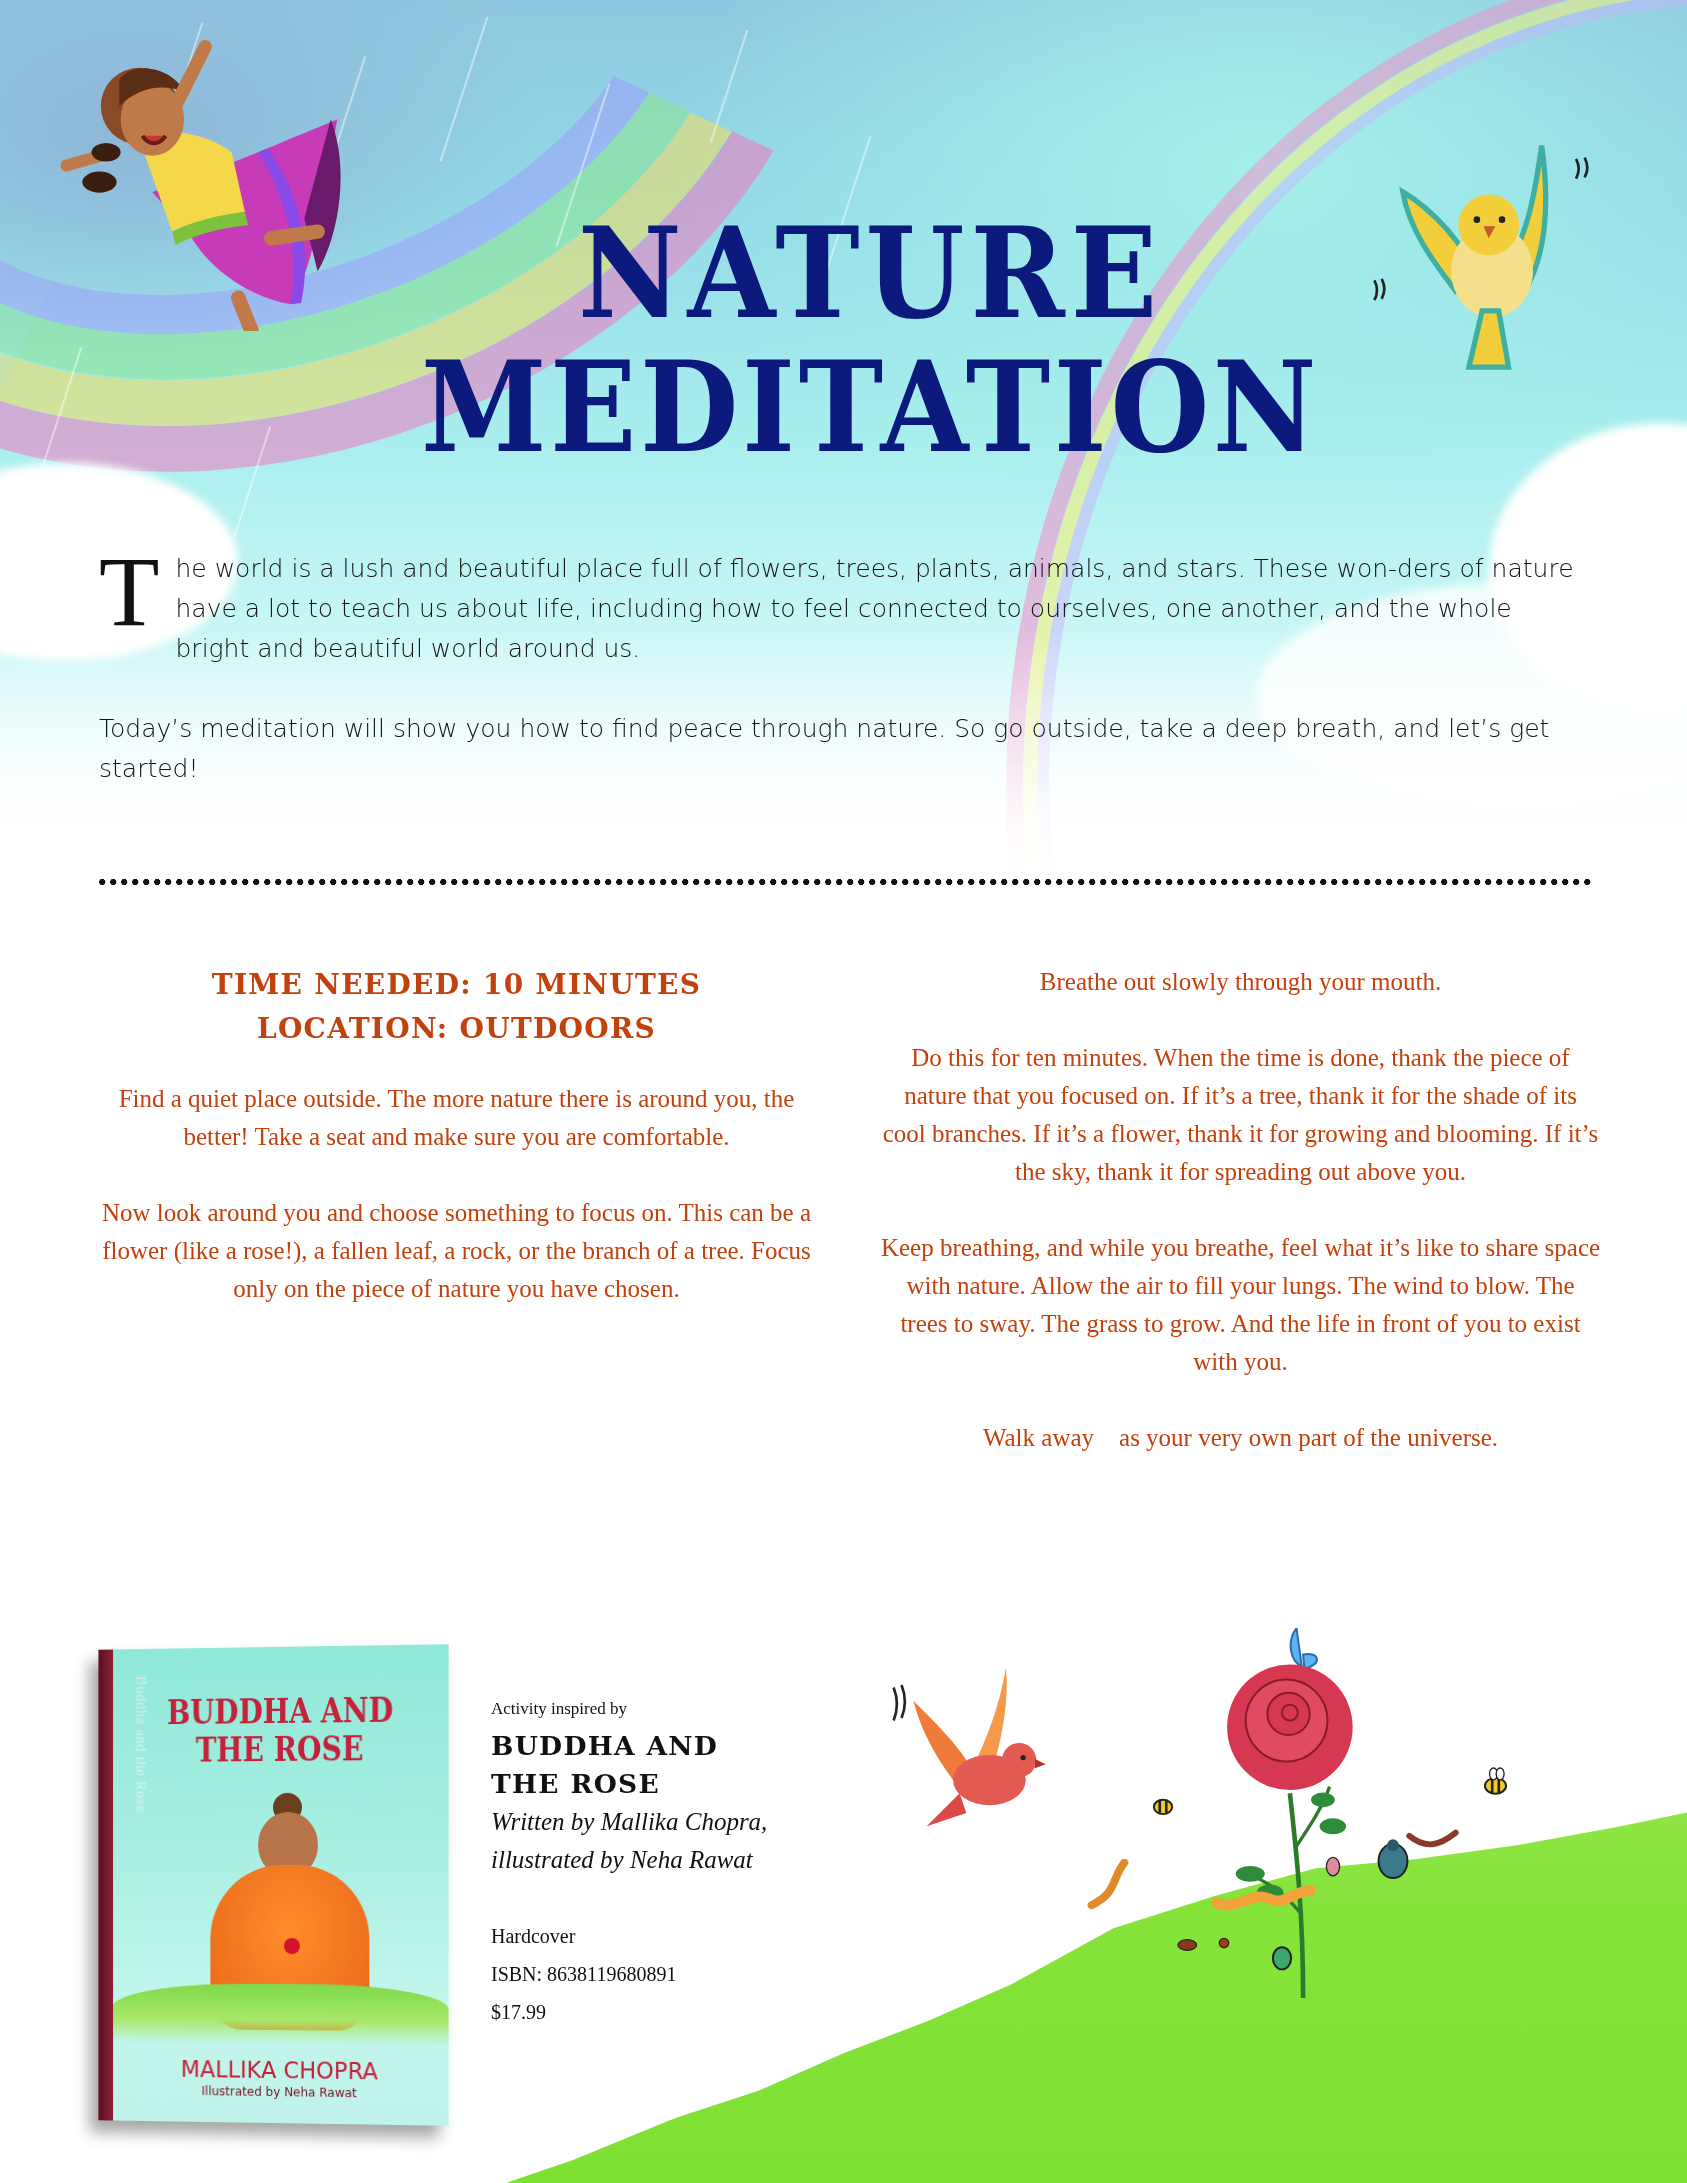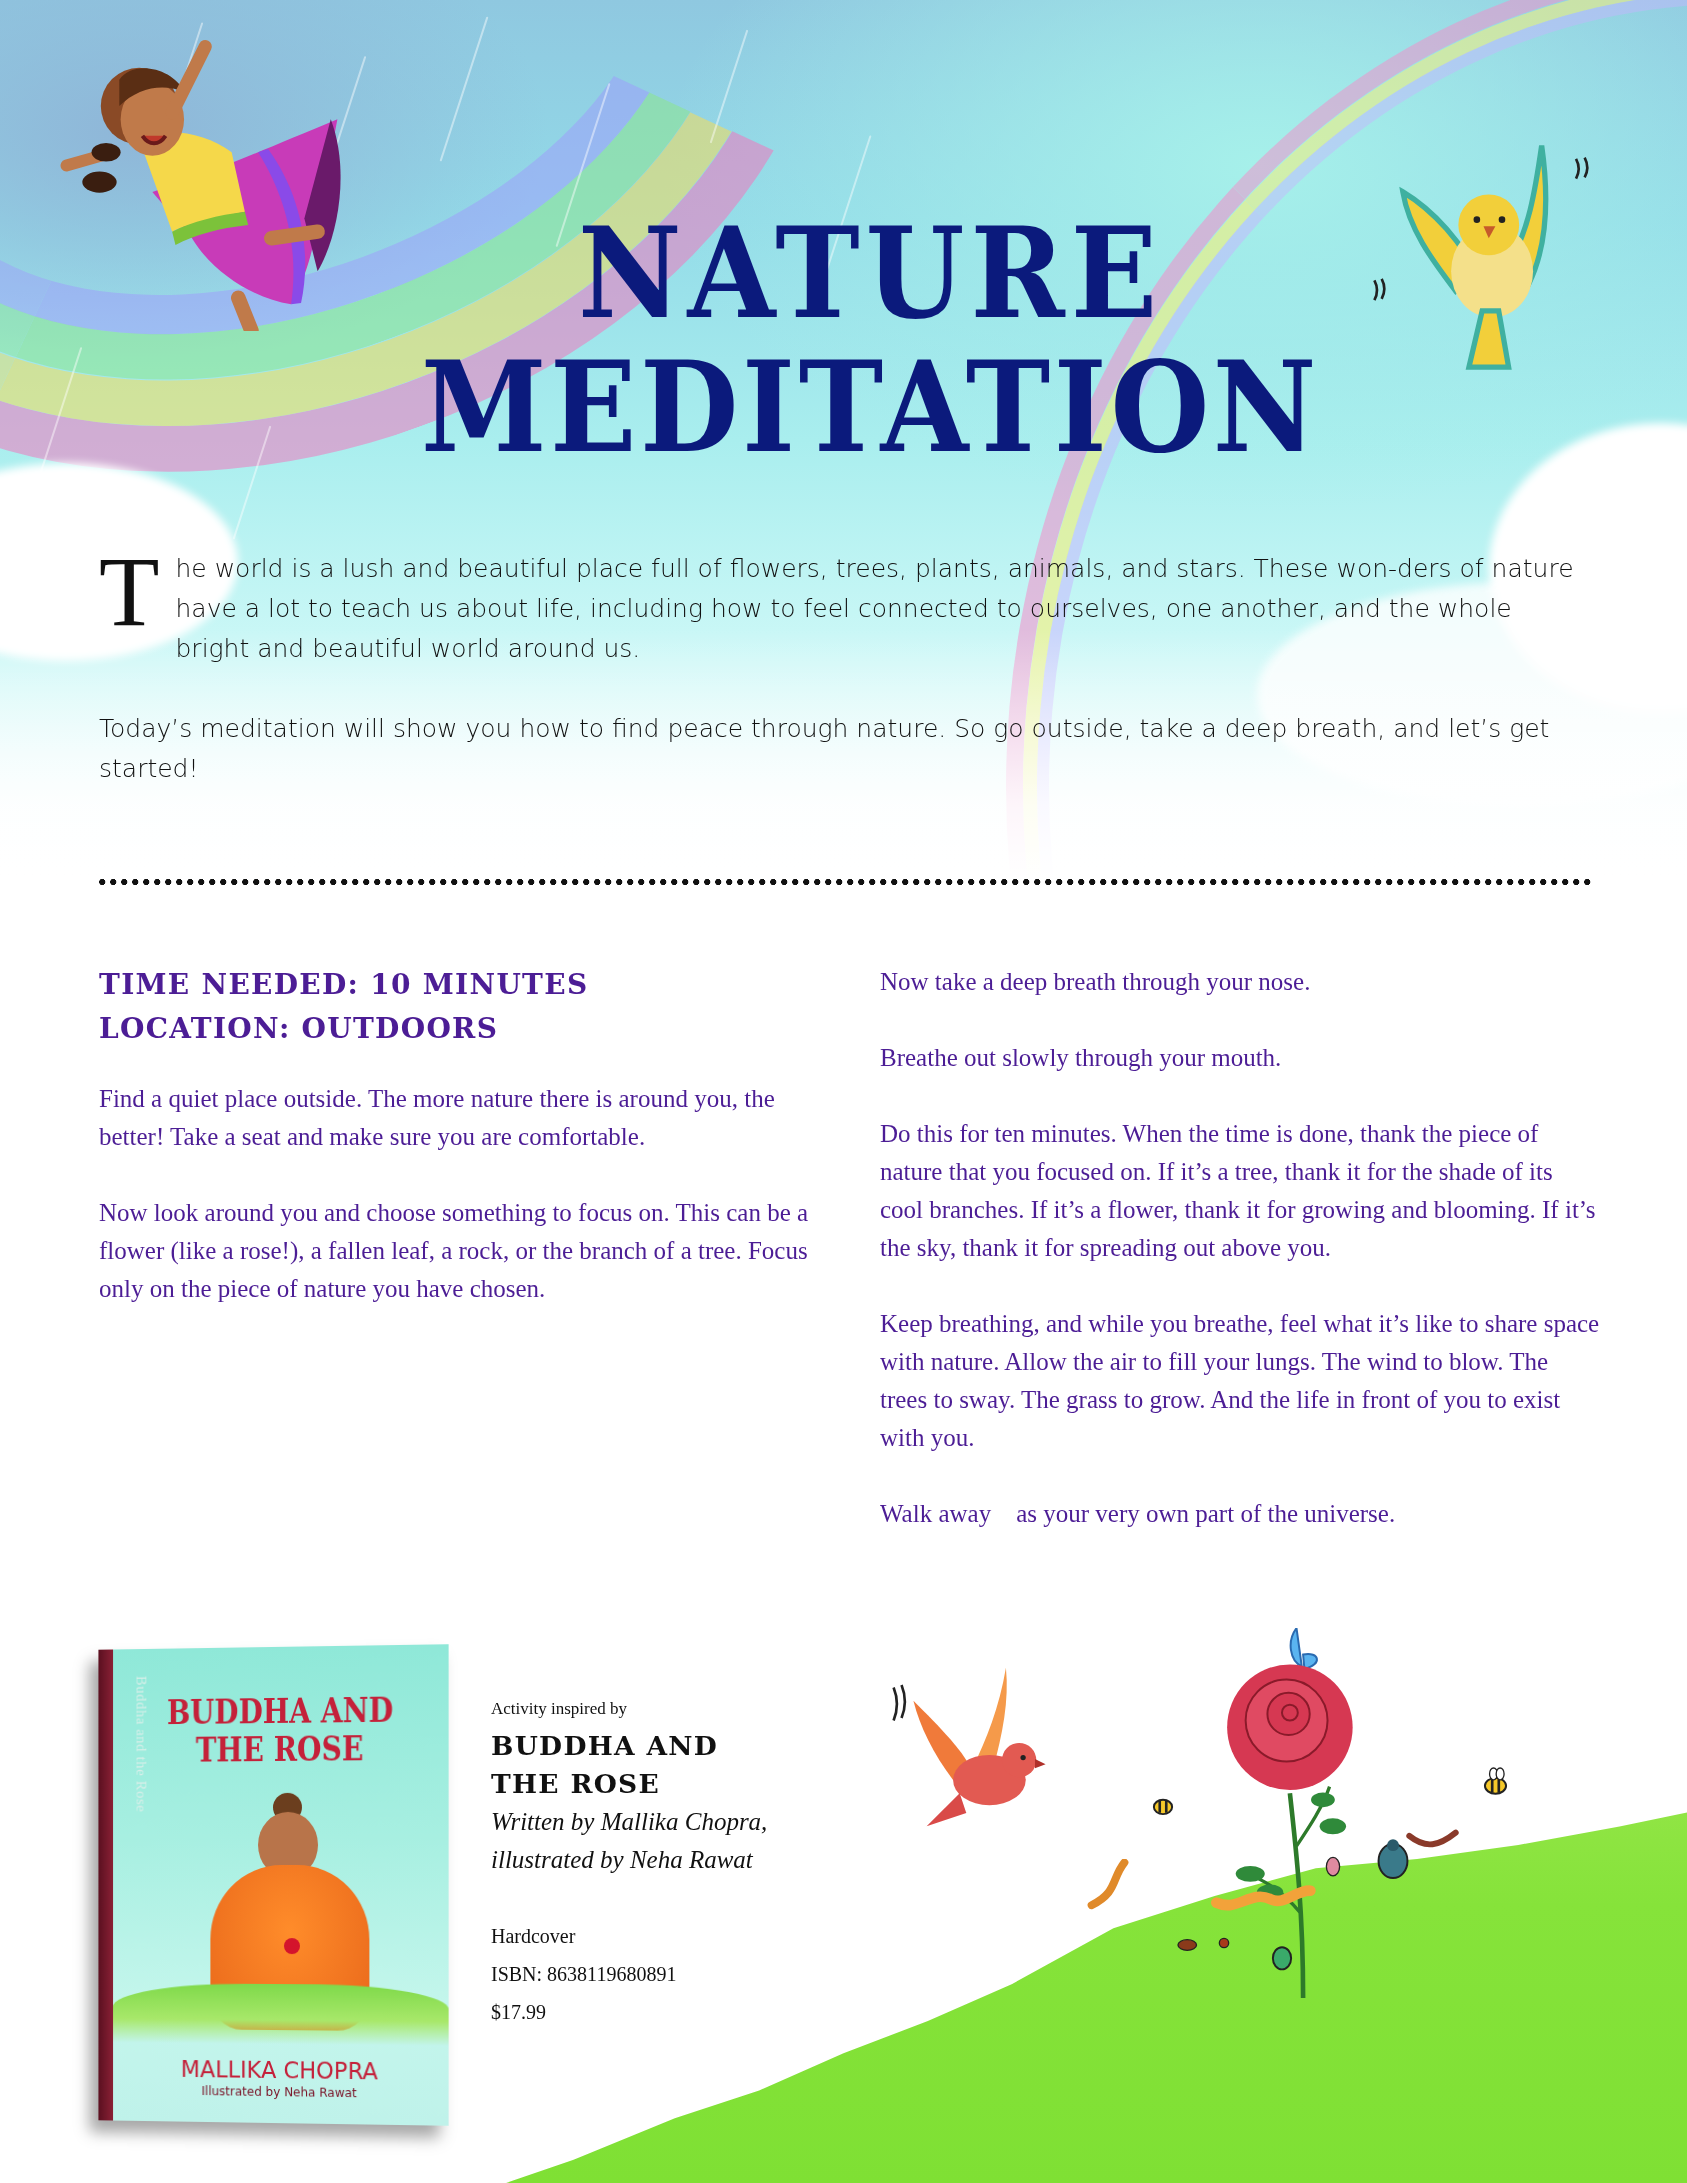--- a/index.html
+++ b/index.html
@@ -47,21 +47,21 @@
   }
 
   
   .divider {
     position: absolute; left: 99px; top: 878px; width: 1492px; height: 8px;
     background-image: radial-gradient(circle at 3.3px 4px, #111 3px, transparent 3.3px);
     background-size: 11px 8px; background-repeat: repeat-x;
   }
 
   
-  .col { position: absolute; font-family: "Liberation Serif", serif; font-size: 25px; line-height: 38px; color: #4c1d95; }
+  .col { position: absolute; font-family: "Liberation Serif", serif; font-size: 25px; line-height: 38px; color: #c2410c; text-align: center; }
   .col-left { left: 99px; top: 963px; width: 715px; }
   .col-right { left: 880px; top: 963px; width: 721px; }
   .meta { font-family: "DejaVu Serif", serif; font-weight: bold; font-size: 28px; line-height: 44px; letter-spacing: 1.3px; margin-bottom: 29px; }
   .col p { margin-bottom: 38px; }
   .col-right p.short { margin-bottom: 38px; }
 
   
   .book {
     position: absolute; left: 96px; top: 1647px; width: 351px; height: 476px;
     transform: perspective(1059px) rotateY(-4deg);
@@ -197,21 +197,20 @@
 <div class="col col-left">
   <div class="meta">
     <div>TIME NEEDED: 10 MINUTES</div>
     <div>LOCATION: OUTDOORS</div>
   </div>
   <p>Find a quiet place outside. The more nature there is around you, the better! Take a seat and make sure you are comfortable.</p>
   <p>Now look around you and choose something to focus on. This can be a flower (like a rose!), a fallen leaf, a rock, or the branch of a tree. Focus only on the piece of nature you have chosen.</p>
 </div>
 
 <div class="col col-right">
-  <p class="short">Now take a deep breath through your nose.</p>
   <p class="short">Breathe out slowly through your mouth.</p>
   <p>Do this for ten minutes. When the time is done, thank the piece of nature that you focused on. If it’s a tree, thank it for the shade of its cool branches. If it’s a flower, thank it for growing and blooming. If it’s the sky, thank it for spreading out above you.</p>
   <p>Keep breathing, and while you breathe, feel what it’s like to share space with nature. Allow the air to fill your lungs. The wind to blow. The trees to sway. The grass to grow. And the life in front of you to exist with you.</p>
   <p style="white-space:pre;">Walk away    as your very own part of the universe.</p>
 </div>
 
 <div class="hill"></div>
 
 <div class="illus" style="left:887px; top:1661px; width:185px; height:172px;">
   <svg width="185" height="172" viewBox="0 0 280 260">

